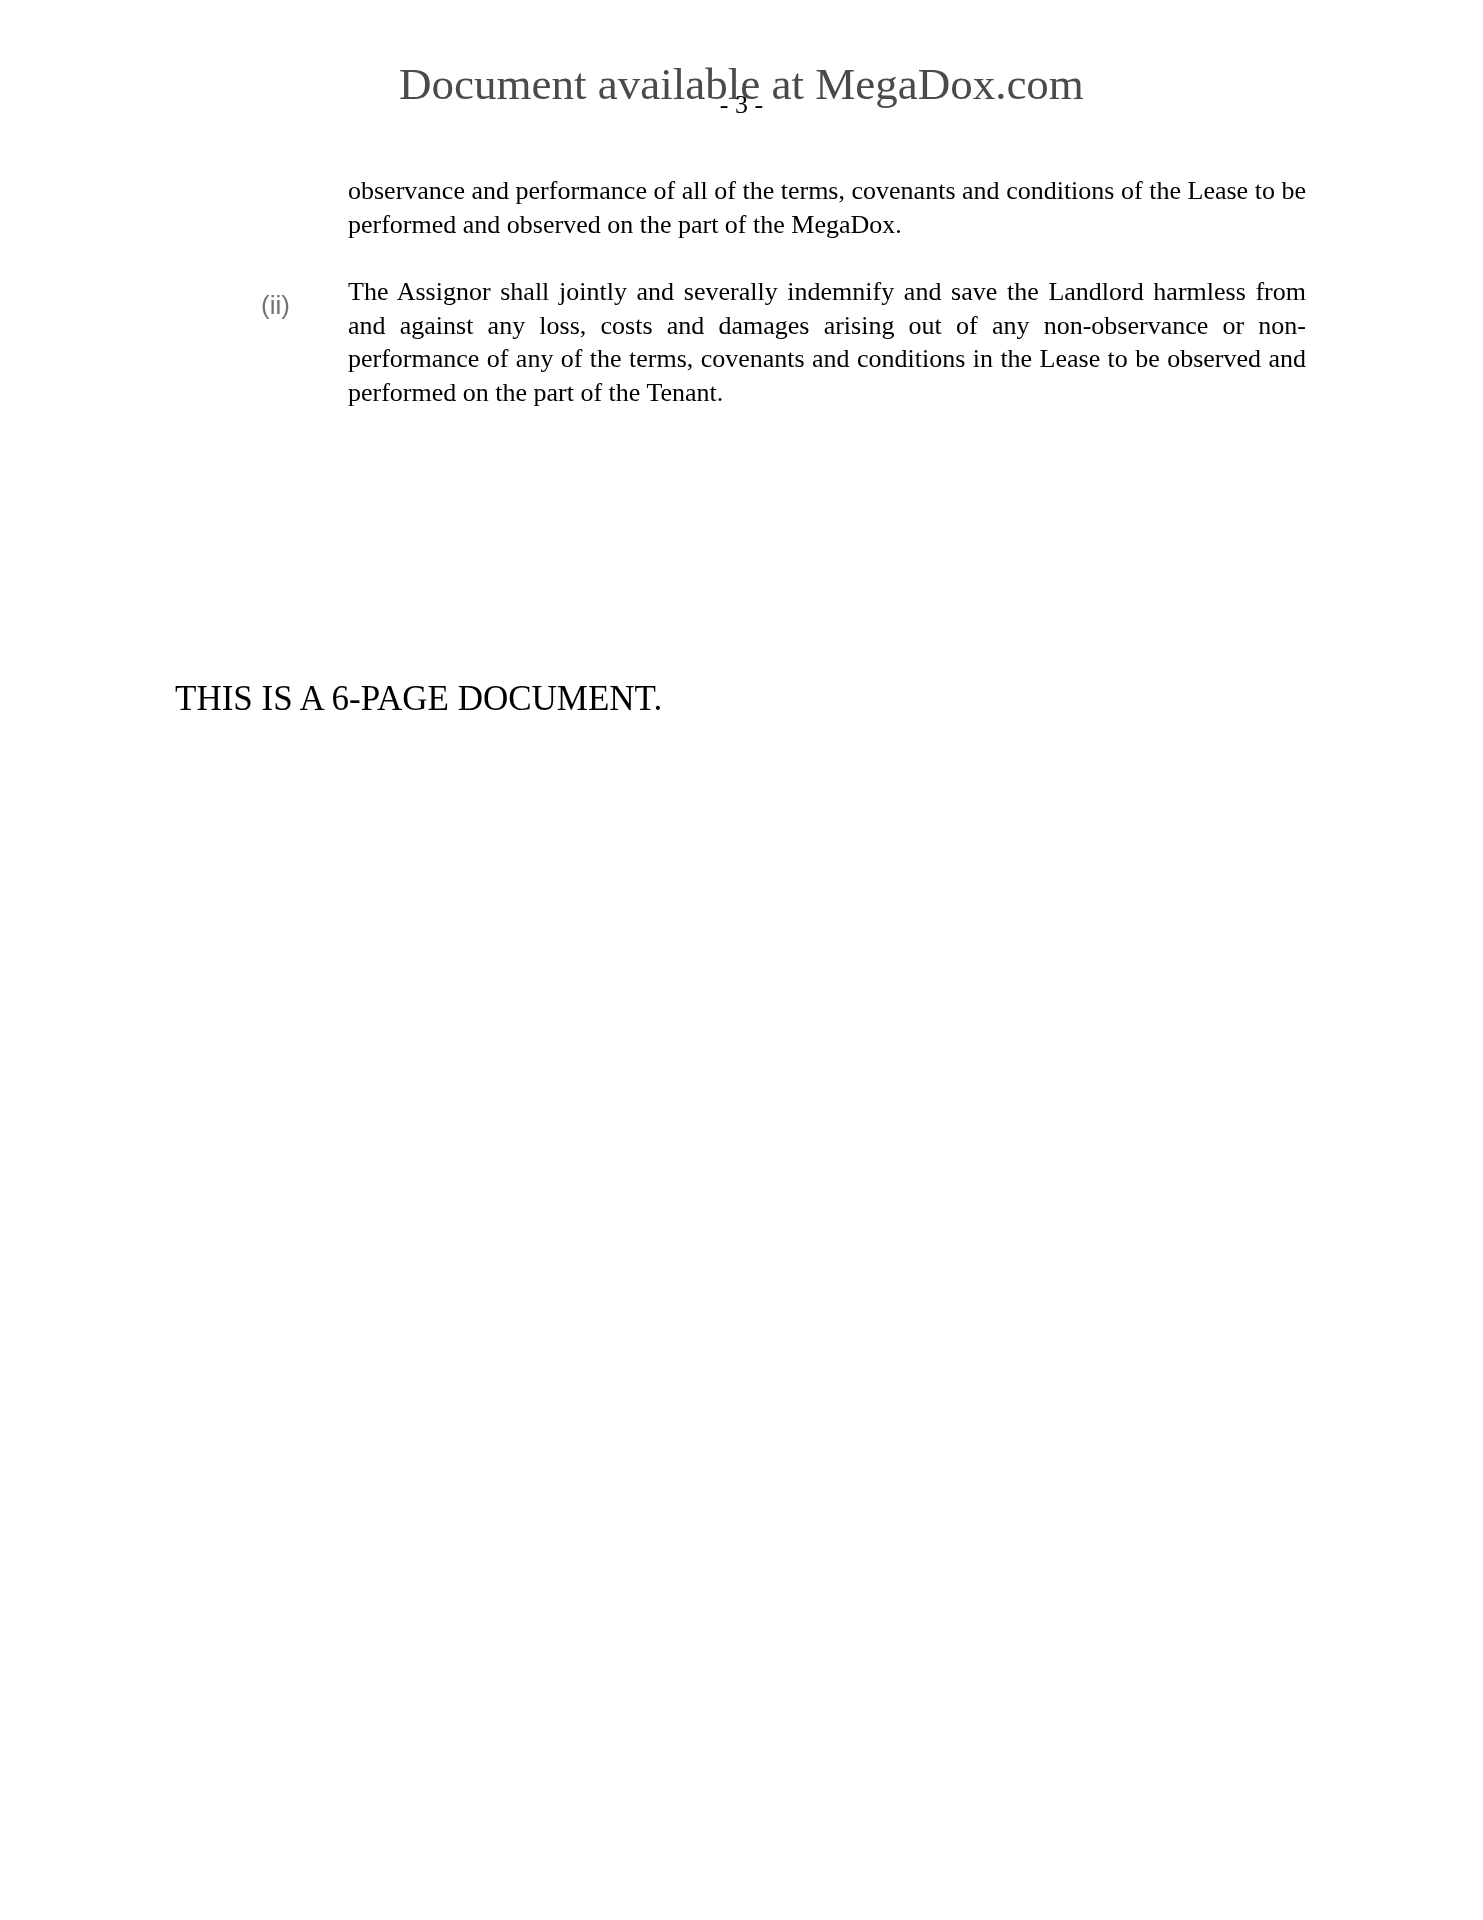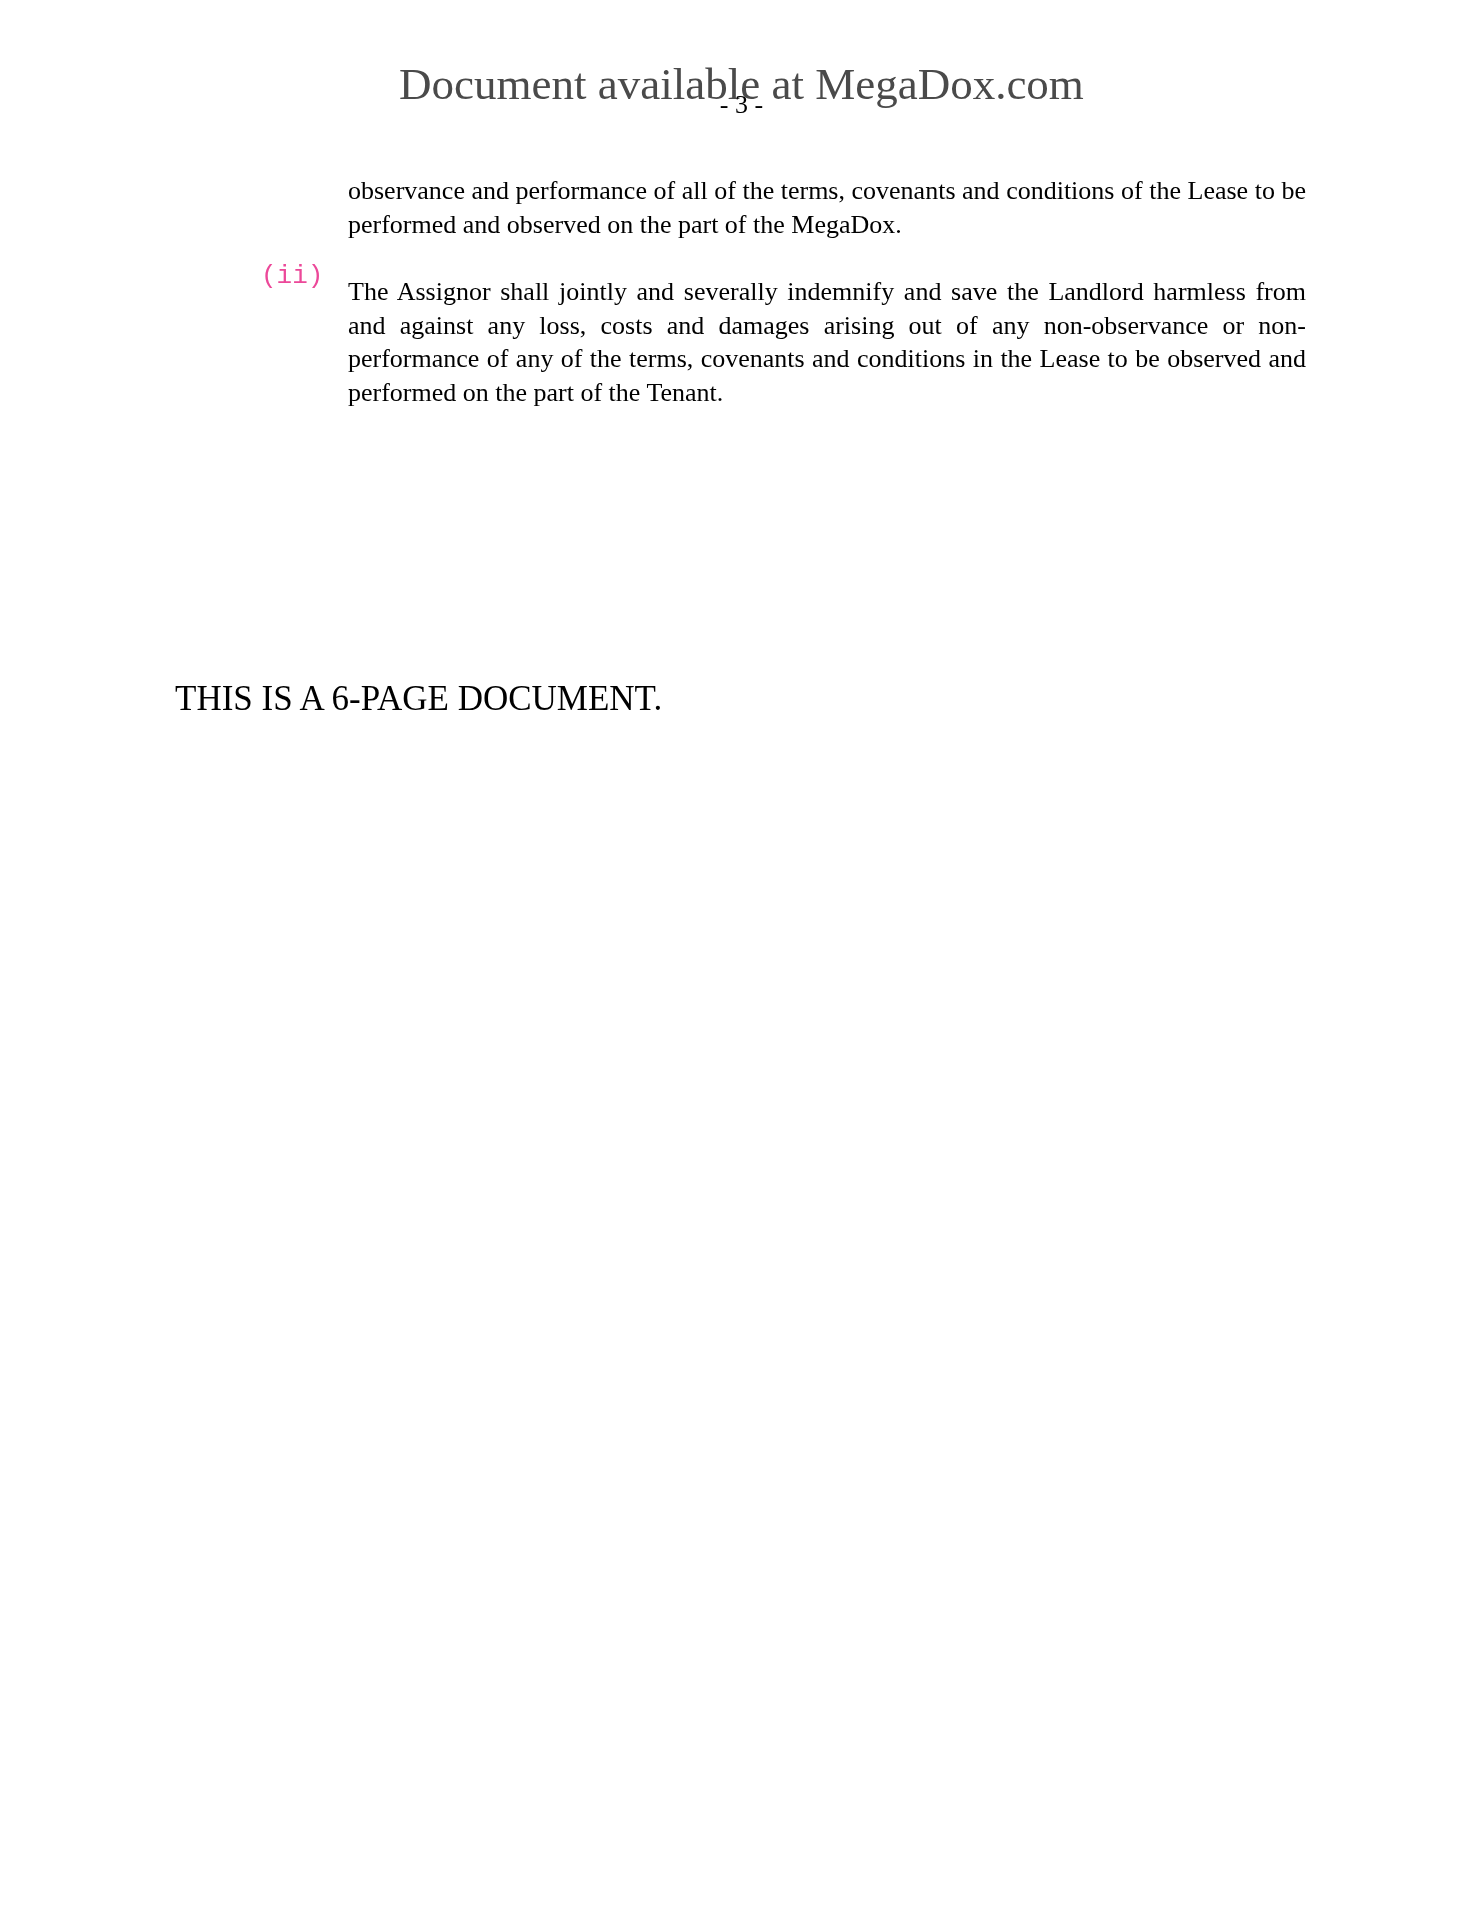--- a/index.html
+++ b/index.html
@@ -19,23 +19,23 @@
   }
   .para {
     position: absolute; left: 348px; width: 958px;
     font-family: "Liberation Serif", serif;
     font-size: 26px; line-height: 33.6px; color: #000;
     text-align: justify; text-align-last: left;
   }
   .p1 { top: 174px; }
   .p2 { top: 275px; }
   .label {
-    position: absolute; left: 261px; top: 260px;
-    font-family: Liberation Mono, monospace;
-    font-size: 26px; line-height: 33.6px; color: #ec4899;
+    position: absolute; left: 261px; top: 289px;
+    font-family: Liberation Sans, sans-serif;
+    font-size: 26px; line-height: 33.6px; color: #737373;
   }
   .notice {
     position: absolute; left: 175px; top: 678px;
     font-family: "Liberation Serif", serif;
     font-weight: normal; font-size: 35px; line-height: 42px; color: #000;
   }
 </style>
 </head>
 <body>
 

